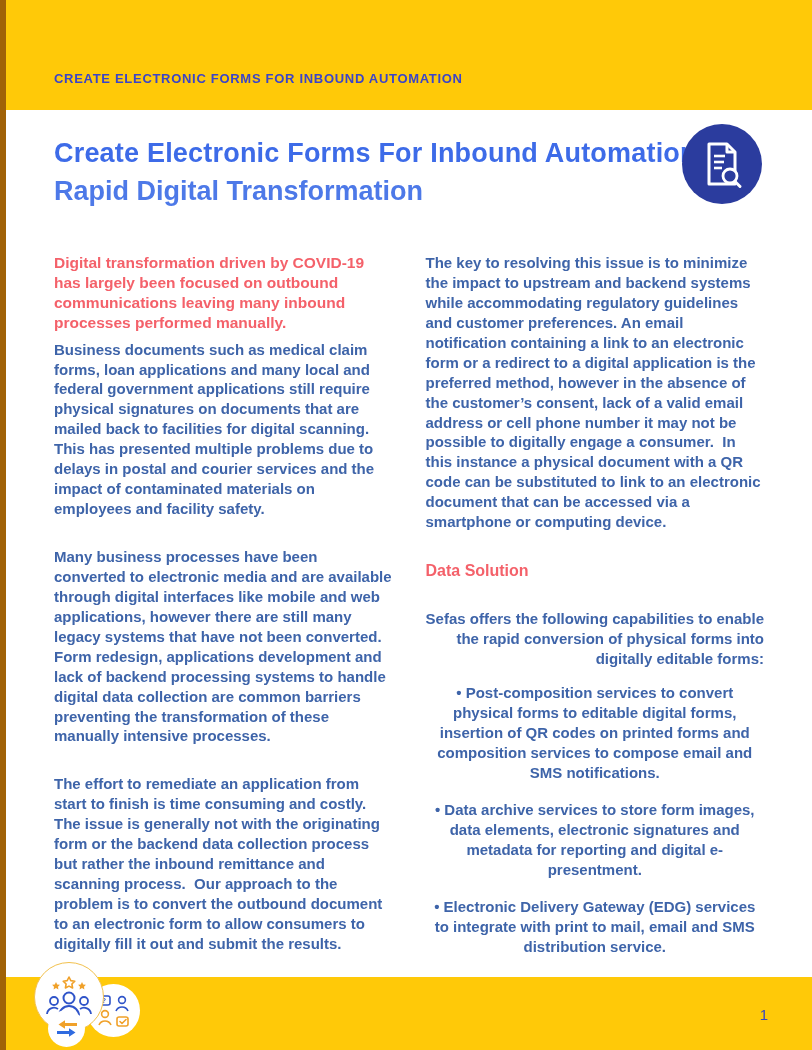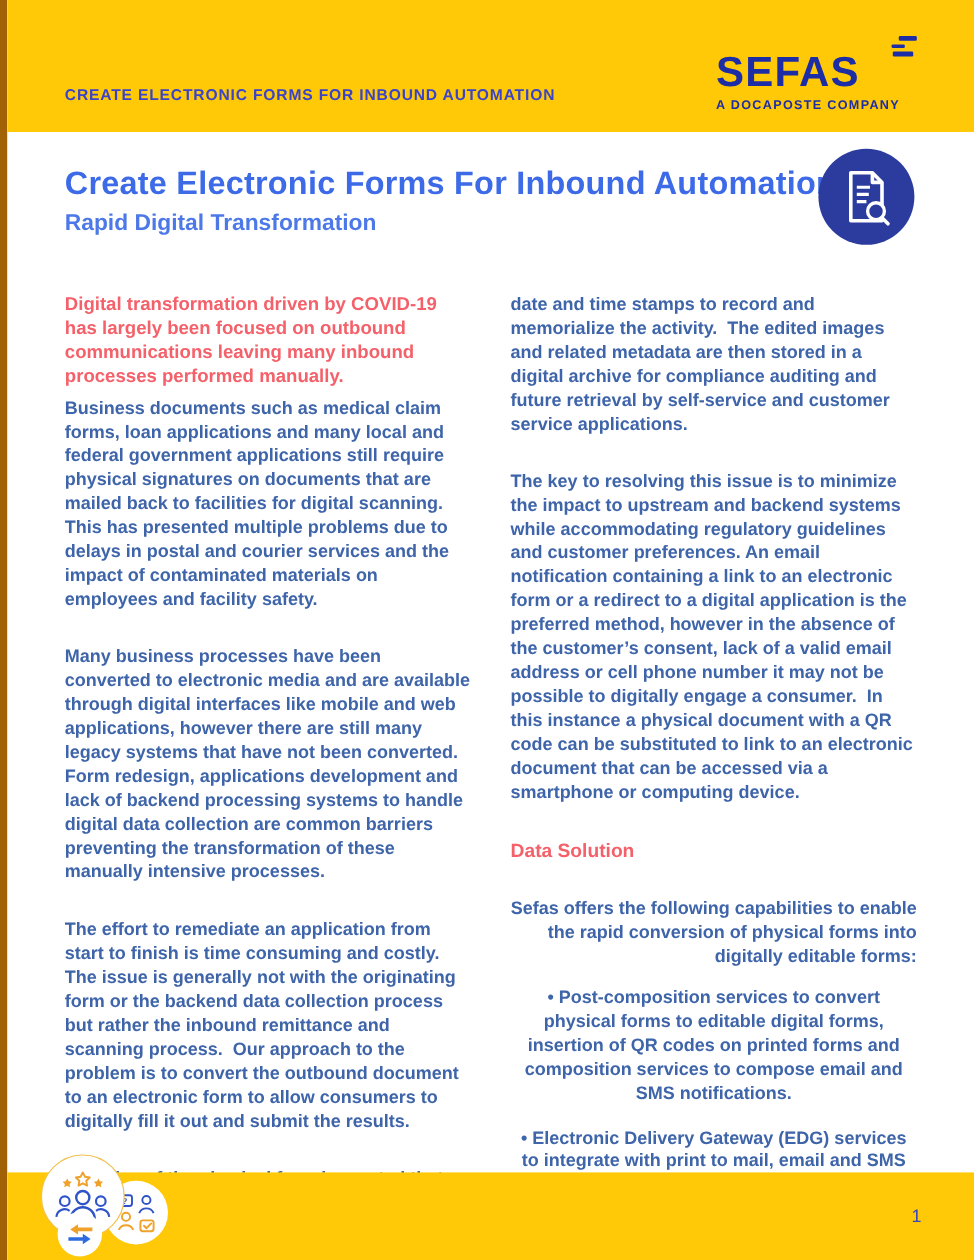--- a/index.html
+++ b/index.html
@@ -29,21 +29,21 @@
     letter-spacing:1.1px; margin-top:4px; white-space:nowrap;
   }
   .logo-bars { position:absolute; top:-13px; right:0; display:flex; flex-direction:column; align-items:flex-end; }
   .logo-bars .bar { height:3.5px; background:#1D2DA5; border-radius:1px; margin-bottom:3px; }
   .bar-1 { width:15px; margin-right:0; }
   .bar-2 { width:11px; margin-right:10px; }
   .bar-3 { width:17px; margin-right:3px; }
   
   .hero { position:relative; padding:28px 48px 0 48px; }
   .hero-title { color:#3D6BE8; font-size:27px; font-weight:bold; letter-spacing:0.2px; }
-  .hero-subtitle { color:#4D79E8; font-size:19px; font-weight:bold; margin-top:7px; }
+  .hero-subtitle { color:#4D79E8; font-size:27px; font-weight:bold; margin-top:7px; }
   .hero-icon-circle {
     position:absolute; top:14px; right:50px; width:80px; height:80px;
     border-radius:50%; background:#2B3C9E;
     display:flex; align-items:center; justify-content:center;
   }
   
   .columns { display:flex; gap:33px; padding:0 48px; margin-top:46px;font-weight:bold; }
   .col { flex:1; color:#3E64A9; font-size:15px; line-height:1.33; }
   .col p { margin:0 0 28px 0; white-space:pre-wrap; }
   .lead { color:#F4616A; font-size:15.5px; line-height:1.3; margin:0 0 6px 0 !important; }
@@ -64,29 +64,20 @@
   .circle-md { left:81px; top:984px; width:53px; height:53px; z-index:1; }
   .circle-sm { left:42px; top:1010px; width:37px; height:37px; z-index:3; }
 </style>
 </head>
 <body>
 
 <div class="page">
 
   <div class="header">
     <div class="eyebrow">CREATE ELECTRONIC FORMS FOR INBOUND AUTOMATION</div>
-    <div class="logo">
-      <div class="logo-bars">
-        <div class="bar bar-1"></div>
-        <div class="bar bar-2"></div>
-        <div class="bar bar-3"></div>
-      </div>
-      <div class="logo-brand">SEFAS</div>
-      <div class="logo-tagline">A DOCAPOSTE COMPANY</div>
-    </div>
   </div>
 
   <div class="hero">
     <div class="hero-title">Create Electronic Forms For Inbound Automation</div>
     <div class="hero-subtitle">Rapid Digital Transformation</div>
     <div class="hero-icon-circle">
       <svg width="46" height="50" viewBox="0 0 46 50" fill="none">
         <path d="M10 45 V5 H28 L36 13 V45 Z" stroke="#ffffff" stroke-width="3" stroke-linejoin="round" fill="none"></path>
         <path d="M28 5 V13 H36" stroke="#ffffff" stroke-width="3" stroke-linejoin="round" fill="none"></path>
         <line x1="15" y1="17" x2="26" y2="17" stroke="#ffffff" stroke-width="2.6"></line>
@@ -100,25 +91,25 @@
 
   <div class="columns">
     <div class="col">
       <p class="lead">Digital transformation driven by COVID-19 has largely been focused on outbound communications leaving many inbound processes performed manually.</p>
       <p>Business documents such as medical claim forms, loan applications and many local and federal government applications still require physical signatures on documents that are mailed back to facilities for digital scanning.  This has presented multiple problems due to delays in postal and courier services and the impact of contaminated materials on employees and facility safety.</p>
       <p>Many business processes have been converted to electronic media and are available through digital interfaces like mobile and web applications, however there are still many legacy systems that have not been converted.  Form redesign, applications development and lack of backend processing systems to handle digital data collection are common barriers preventing the transformation of these manually intensive processes.</p>
       <p>The effort to remediate an application from start to finish is time consuming and costly. The issue is generally not with the originating form or the backend data collection process but rather the inbound remittance and scanning process.  Our approach to the problem is to convert the outbound document to an electronic form to allow consumers to digitally fill it out and submit the results.</p>
       <p>A replica of the physical form is created that enables users to enter data, digitally sign and insert systematic</p>
     </div>
     <div class="col">
-      <p>date and time stamps to record and memorialize the activity.  The edited images and related metadata are then stored in a digital archive for compliance auditing and future retrieval by self-service and customer service applications.</p>
       <p>The key to resolving this issue is to minimize the impact to upstream and backend systems while accommodating regulatory guidelines and customer preferences. An email notification containing a link to an electronic form or a redirect to a digital application is the preferred method, however in the absence of the customer’s consent, lack of a valid email address or cell phone number it may not be possible to digitally engage a consumer.  In this instance a physical document with a QR code can be substituted to link to an electronic document that can be accessed via a smartphone or computing device.</p>
       <p class="solution-heading">Data Solution</p>
       <p class="solution-intro">Sefas offers the following capabilities to enable the rapid conversion of physical forms into digitally editable forms:</p>
       <p class="bullet">• Post-composition services to convert physical forms to editable digital forms, insertion of QR codes on printed forms and composition services to compose email and SMS notifications.</p>
+      <p class="bullet">• Data archive services to store form images, data elements, electronic signatures and metadata for reporting and digital e-presentment.</p>
       <p class="bullet">• Electronic Delivery Gateway (EDG) services to integrate with print to mail, email and SMS distribution service.</p>
     </div>
   </div>
 
   <div class="footer">
     <div class="page-number">1</div>
   </div>
 
   <div class="badge circle-lg">
     <svg width="52" height="46" viewBox="0 0 52 46" fill="none">

